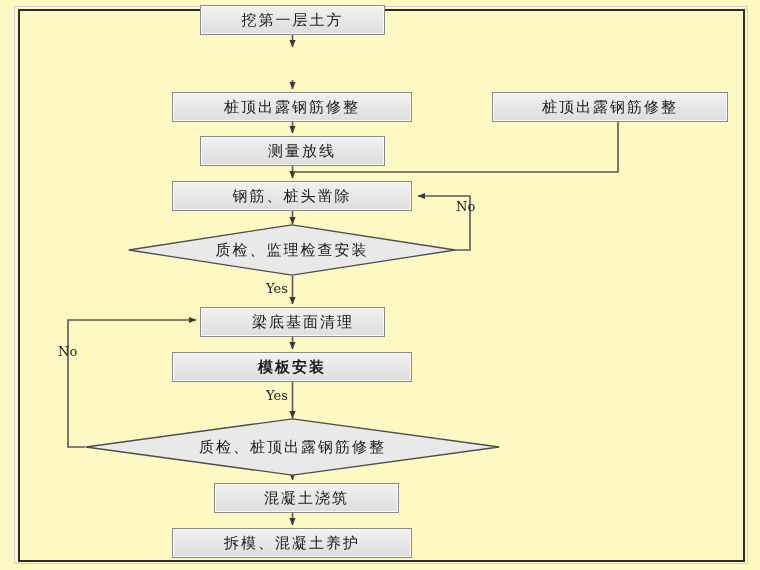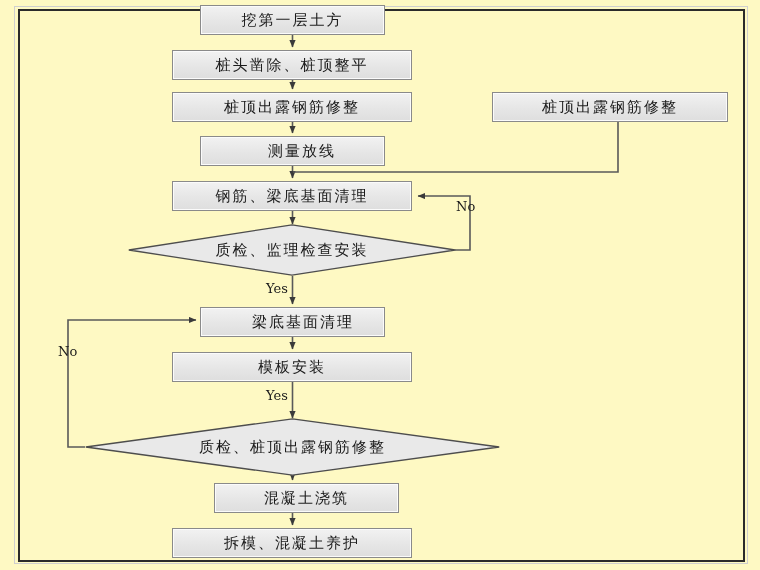--- a/index.html
+++ b/index.html
@@ -149,52 +149,49 @@
         <path d="M292.5,476 L292.5,480" marker-end="url(#arr)"></path>
 
         <path d="M292.5,513 L292.5,525" marker-end="url(#arr)"></path>
       </g>
     </svg>
 
     <div class="node" style="left:200px; top:5px; width:185px; height:30px;">
       <span class="node-label">挖第一层土方</span>
     </div>
 
-    <div class="node" style="left:172px; top:50px; width:240px; height:30px;">
-      <span class="node-label">桩头凿除、桩顶整平</span>
-    </div>
 
     <div class="node" style="left:172px; top:92px; width:240px; height:30px;">
       <span class="node-label">桩顶出露钢筋修整</span>
     </div>
 
     <div class="node" style="left:492px; top:92px; width:236px; height:30px;">
       <span class="node-label">桩顶出露钢筋修整</span>
     </div>
 
     <div class="node" style="left:200px; top:136px; width:185px; height:30px;padding-left:19px;">
       <span class="node-label">测量放线</span>
     </div>
 
     <div class="node" style="left:172px; top:181px; width:240px; height:30px;">
-      <span class="node-label">钢筋、梁底基面清理</span>
+      <span class="node-label">钢筋、桩头凿除</span>
     </div>
 
     <div class="diamond-wrap" style="left:128px; top:224px; width:328px; height:52px;">
       <svg width="328" height="52" viewBox="0 0 328 52" xmlns="http://www.w3.org/2000/svg">
         <polygon points="164,0.8 327.2,26 164,51.2 0.8,26" fill="#e9e9e9" stroke="#4d4d4d" stroke-width="1.3"></polygon>
       </svg>
       <div class="diamond-label">质检、监理检查安装</div>
     </div>
 
     <div class="node" style="left:200px; top:307px; width:185px; height:30px;padding-left:21px;">
       <span class="node-label">梁底基面清理</span>
     </div>
 
-    <div class="node" style="left:172px; top:352px; width:240px; height:30px;">
+    <div class="node" style="left:172px; top:352px; width:240px; height:30px;font-weight:bold;">
       <span class="node-label">模板安装</span>
     </div>
 
     <div class="diamond-wrap" style="left:85px; top:418px; width:415px; height:58px;">
       <svg width="415" height="58" viewBox="0 0 415 58" xmlns="http://www.w3.org/2000/svg">
         <polygon points="207.5,0.8 414.2,29 207.5,57.2 0.8,29" fill="#e9e9e9" stroke="#4d4d4d" stroke-width="1.3"></polygon>
       </svg>
       <div class="diamond-label">质检、桩顶出露钢筋修整</div>
     </div>
 

